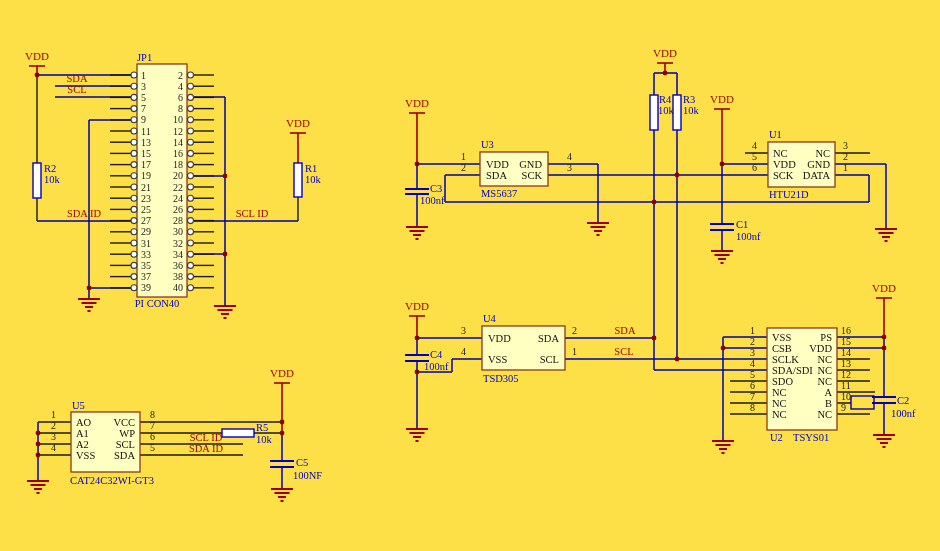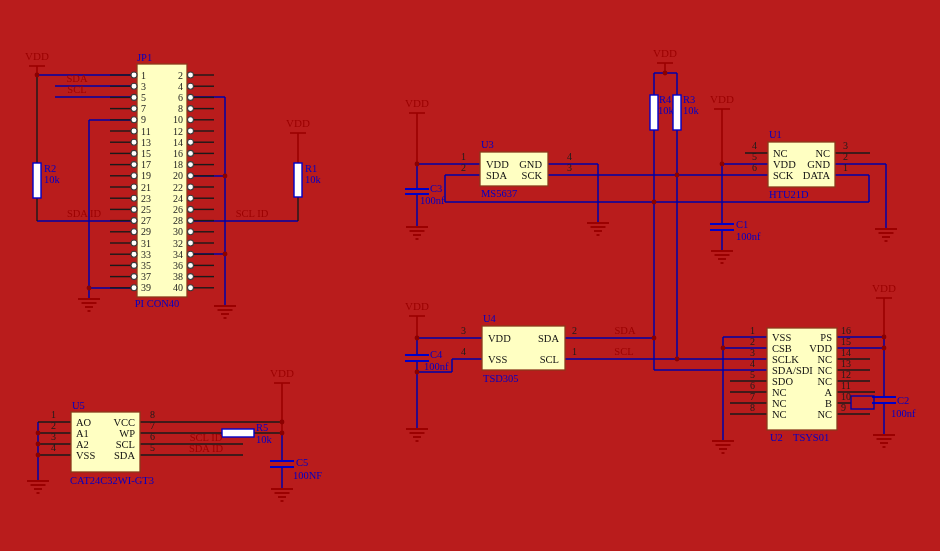--- a/index.html
+++ b/index.html
@@ -1,16 +1,16 @@
 <!DOCTYPE html>
 <html><head>
 <meta charset="utf-8">
 <style>
   html,body{margin:0;padding:0;background:#ffffff;}
-  .stage{position:relative;width:940px;height:551px;background:#b91c1c;overflow:hidden;}
+  .stage{position:relative;width:940px;height:551px;background:#fde047;overflow:hidden;}
   svg text{font-family:"Liberation Serif","DejaVu Serif",serif;}
   .pinnum{font-size:10px;fill:#1c1c1c;}
   .pinname{font-size:10.5px;fill:#101010;}
   .ref{font-size:10.5px;fill:#0000C8;}
   .net{font-size:10.5px;fill:#9B0000;text-anchor:middle;}
   .vddt{font-size:11px;fill:#9B0000;text-anchor:middle;}
   .mid{text-anchor:middle;}
   .w{stroke:#0000A8;stroke-width:1.5;fill:none;}
   .wk{stroke:#1a1a1a;stroke-width:1.4;fill:none;}
   .wr{stroke:#9B0000;stroke-width:1.6;fill:none;}

